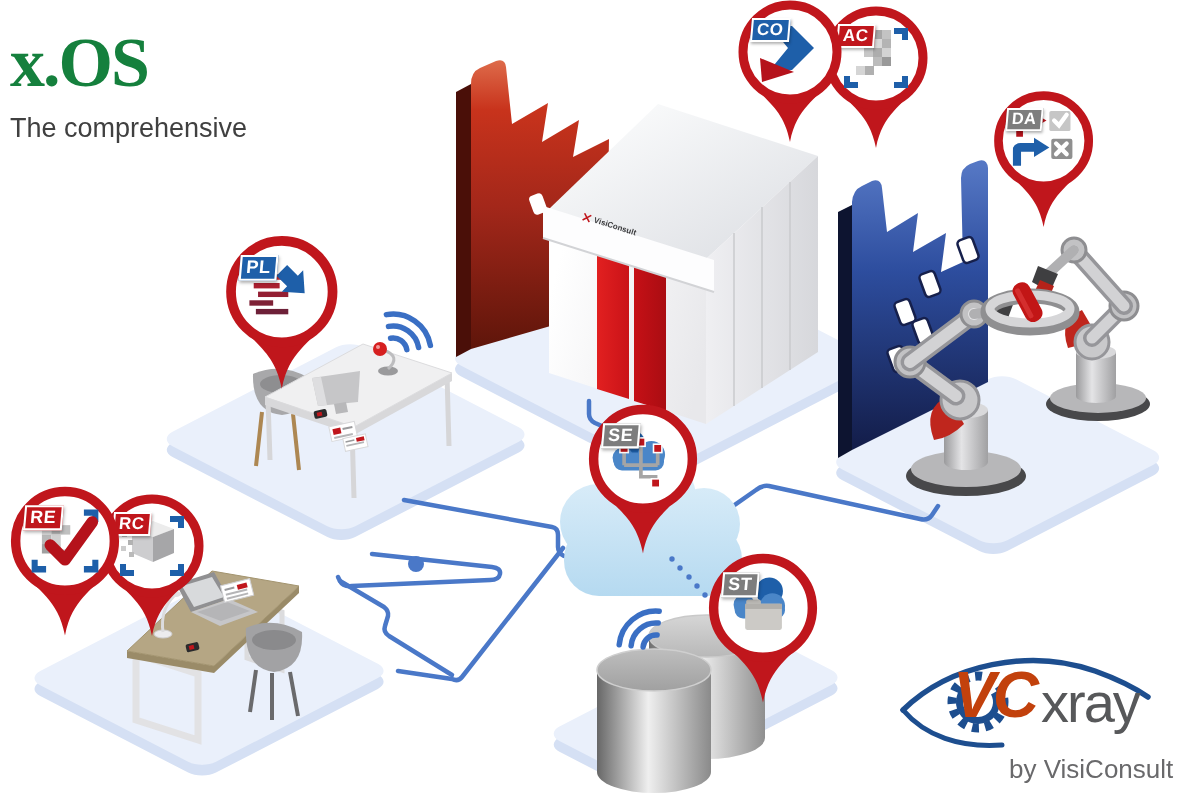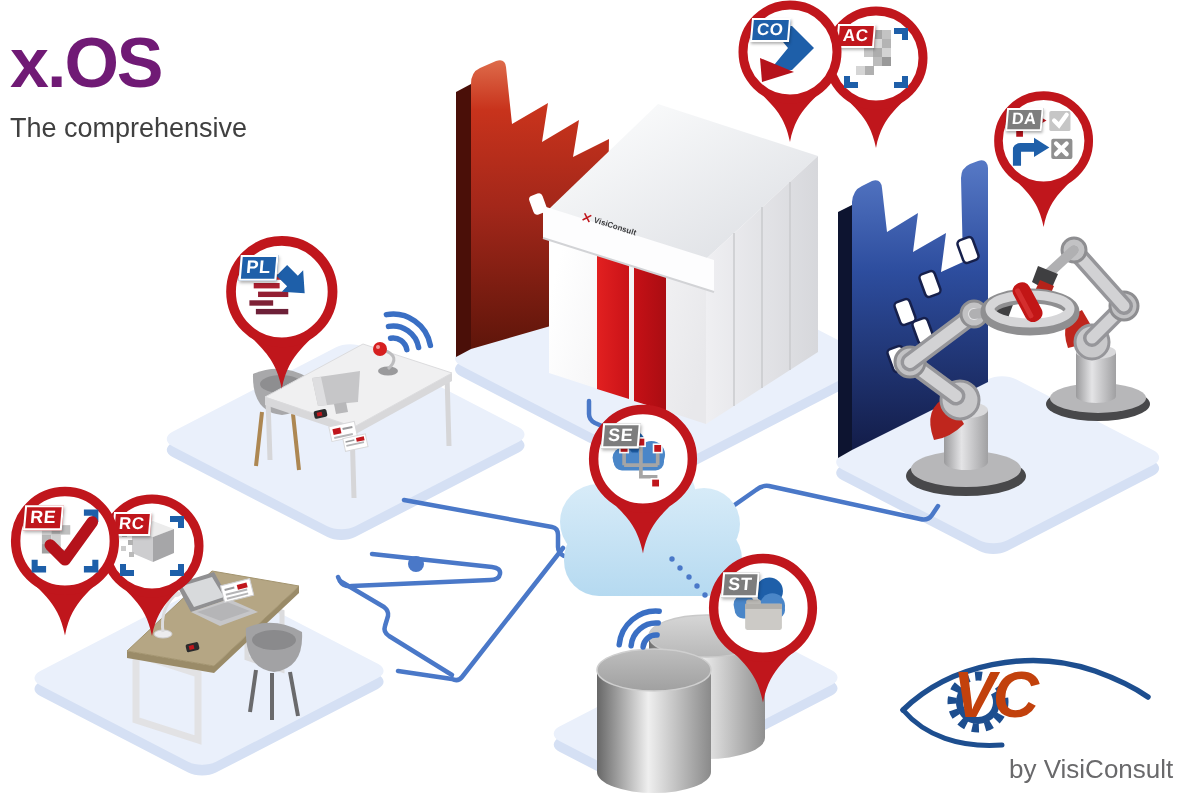--- a/index.html
+++ b/index.html
@@ -15,21 +15,21 @@
   .pin .shape{position:absolute;left:0;top:0;}
   .tail{fill:#c0161c;}
   .ring{fill:#ffffff;stroke:#c0161c;stroke-width:9;}
   .picon{position:absolute;left:28px;top:26px;width:64px;height:64px;}
   .badge{position:absolute;left:21px;top:24px;color:#fff;font-weight:800;font-size:17px;
          line-height:1.15;padding:0 4px;border:2px solid #fff;transform:skewX(-5deg);
          letter-spacing:.5px;box-shadow:1px 2px 3px rgba(0,0,0,.3);}
   .b-blue{background:#1e5fa9;} .b-red{background:#c0161c;} .b-gray{background:#7d7d7d;}
   
   .title-block{position:absolute;left:10px;top:28px;z-index:5;}
-  .product{font-size:70px;font-weight:600;color:#701a75;letter-spacing:-2px;line-height:1;}
+  .product{font-size:70px;font-weight:600;color:#15803d;letter-spacing:-2px;line-height:1;font-family:Liberation Serif, serif;}
   .sub{font-size:27px;color:#404040;line-height:1.35;}
   .sub.first{margin-top:12px;}
   
   .logo{position:absolute;left:895px;top:646px;width:300px;height:160px;z-index:5;}
   .logo svg{position:absolute;left:0;top:0;}
   .logo .vc{position:absolute;left:58px;top:12px;font-size:64px;font-weight:800;
             font-style:italic;color:#c2410c;letter-spacing:-3px;}
   .logo .xr{position:absolute;left:146px;top:24px;font-size:56px;font-weight:500;
             color:#57585a;letter-spacing:-2px;}
   .logo .byline{position:absolute;left:114px;top:108px;font-size:26px;color:#69696b;}
@@ -494,16 +494,17 @@
   </div>
 
   <div class="logo">
     <svg width="300" height="160" viewBox="0 0 300 160">
       <path d="M 8 64 C 55 18 135 2 200 25 C 225 34 243 44 253 51" stroke="#1d4e8f" stroke-width="5.5" fill="none" stroke-linecap="round"></path>
       <path d="M 8 64 C 30 90 65 102 107 99" stroke="#1d4e8f" stroke-width="5" fill="none" stroke-linecap="round"></path>
       <circle cx="83" cy="56" r="26" fill="none" stroke="#1d4e8f" stroke-width="9" stroke-dasharray="7 6.2"></circle>
       <circle cx="83" cy="56" r="18.5" fill="none" stroke="#1d4e8f" stroke-width="7" stroke-dasharray="86 31" transform="rotate(-30 83 56)"></circle>
     </svg>
     <span class="vc">VC</span>
+    <span class="xr">xray</span>
     <div class="byline">by VisiConsult</div>
   </div>
 
 </div>
 
 </body></html>

